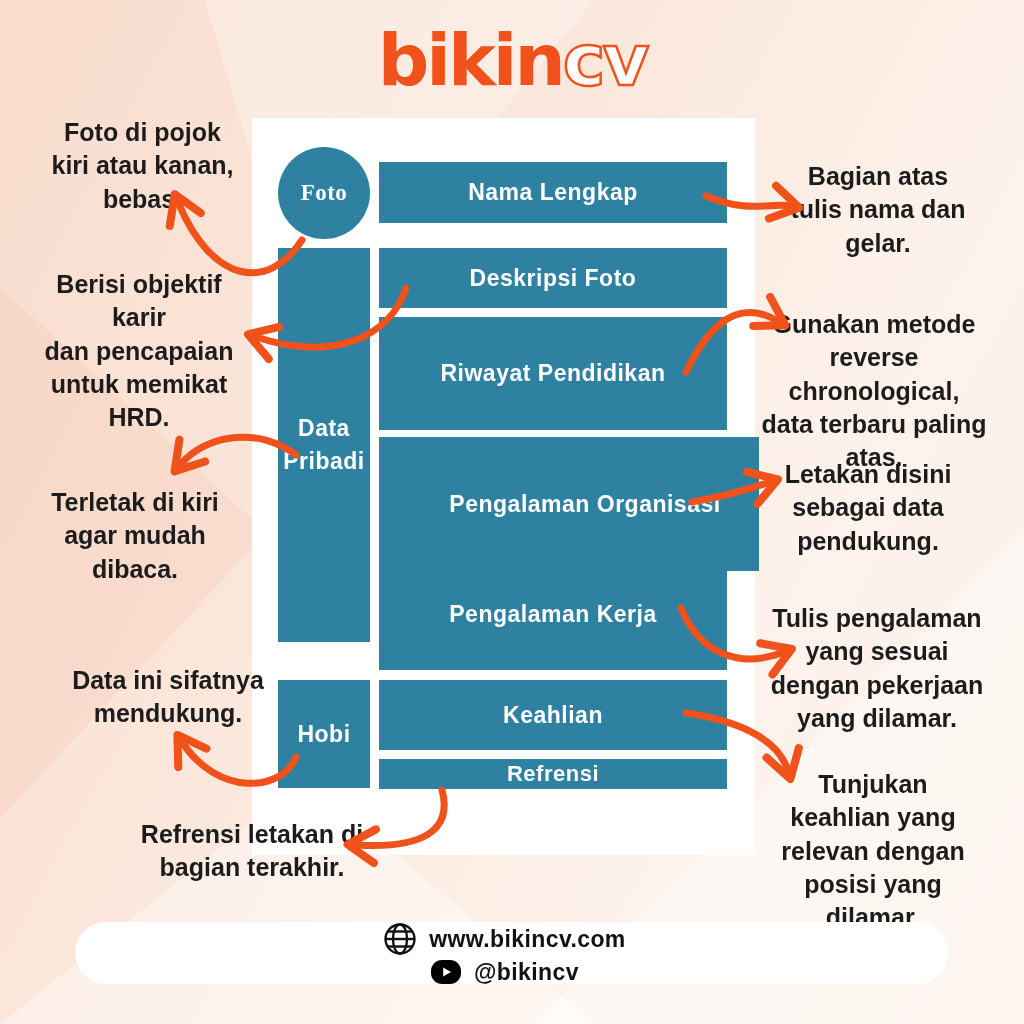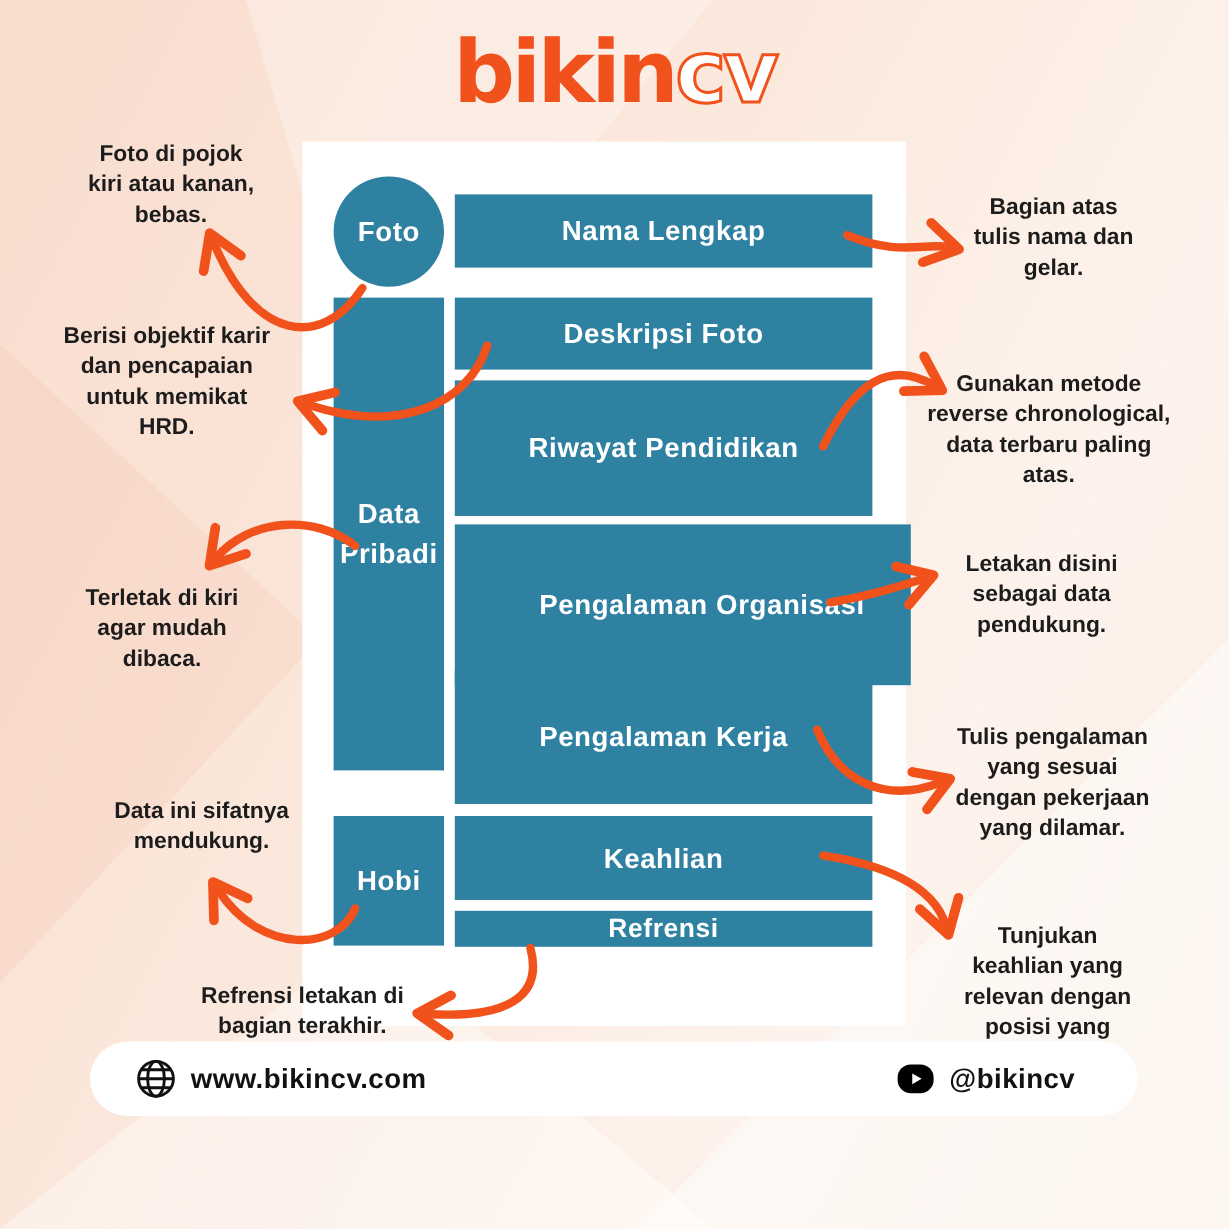--- a/index.html
+++ b/index.html
@@ -17,52 +17,52 @@
         font-family:"DejaVu Sans",sans-serif;font-weight:800;font-size:72px;
         letter-spacing:-3px;line-height:1;}
   .logo .p1{color:#f1511b;}
   .logo .p2{color:#ffffff;-webkit-text-stroke:2.5px #f1511b;text-stroke:2.5px #f1511b;}
 
   
   .card{position:absolute;left:252px;top:118px;width:503px;height:737px;background:#ffffff;}
   .teal{position:absolute;background:#2f81a2;color:#ffffff;display:flex;
         align-items:center;justify-content:center;text-align:center;
         font-size:23px;font-weight:600;letter-spacing:.5px;white-space:pre-line;}
-  .photo{left:26px;top:29px;width:92px;height:92px;border-radius:50%;}
+  .photo{left:26px;top:29px;width:92px;height:92px;border-radius:50%;font-family:Liberation Serif, serif;}
   .col-data{left:26px;top:130px;width:92px;height:394px;line-height:1.45;}
   .col-hobi{left:26px;top:562px;width:92px;height:108px;}
   .sec{left:127px;width:348px;}
   .sec0{top:44px;height:61px;}
   .sec1{top:130px;height:60px;}
   .sec2{top:199px;height:113px;}
   .sec3{top:319px;height:134px;padding-left:32px;}
   .sec4{top:440px;height:112px;}
   .sec5{top:562px;height:70px;}
   .sec6{top:641px;height:30px;font-size:22px;}
 
   
-  .note{position:absolute;color:#1c1c1c;font-weight:700;font-size:19px;
+  .note{position:absolute;color:#1c1c1c;font-weight:700;font-size:25px;
         line-height:1.33;text-align:center;white-space:pre-line;}
   .nL1{left:40px;top:116px;width:205px;}
   .nL2{left:26px;top:268px;width:226px;}
   .nL3{left:34px;top:486px;width:202px;}
   .nL4{left:58px;top:664px;width:220px;}
   .nL5{left:138px;top:818px;width:228px;}
   .nR1{left:782px;top:160px;width:192px;}
   .nR2{left:756px;top:308px;width:236px;}
   .nR3{left:774px;top:458px;width:188px;}
   .nR4{left:768px;top:602px;width:218px;}
   .nR5{left:774px;top:768px;width:198px;text-align:center;}
 
   .arrows{position:absolute;left:0;top:0;width:1024px;height:1024px;pointer-events:none;}
 
   
-  .footer{position:absolute;left:75px;top:868px;width:873px;height:62px;background:#ffffff;
+  .footer{position:absolute;left:75px;top:922px;width:873px;height:62px;background:#ffffff;
           border-radius:31px;display:flex;align-items:center;justify-content:space-between;
-          padding:0 52px 0 38px;box-sizing:border-box;}
+          padding:0 52px 0 38px;box-sizing:border-box;flex-direction:column;}
   .fitem{display:flex;align-items:center;gap:12px;color:#121212;
          font-size:23px;font-weight:600;letter-spacing:.4px;}
   .fitem svg{display:block;}
 </style>
 </head>
 <body>
 
 <div id="stage">
   <div class="bgshape bg1"></div>
   <div class="bgshape bg2"></div>

